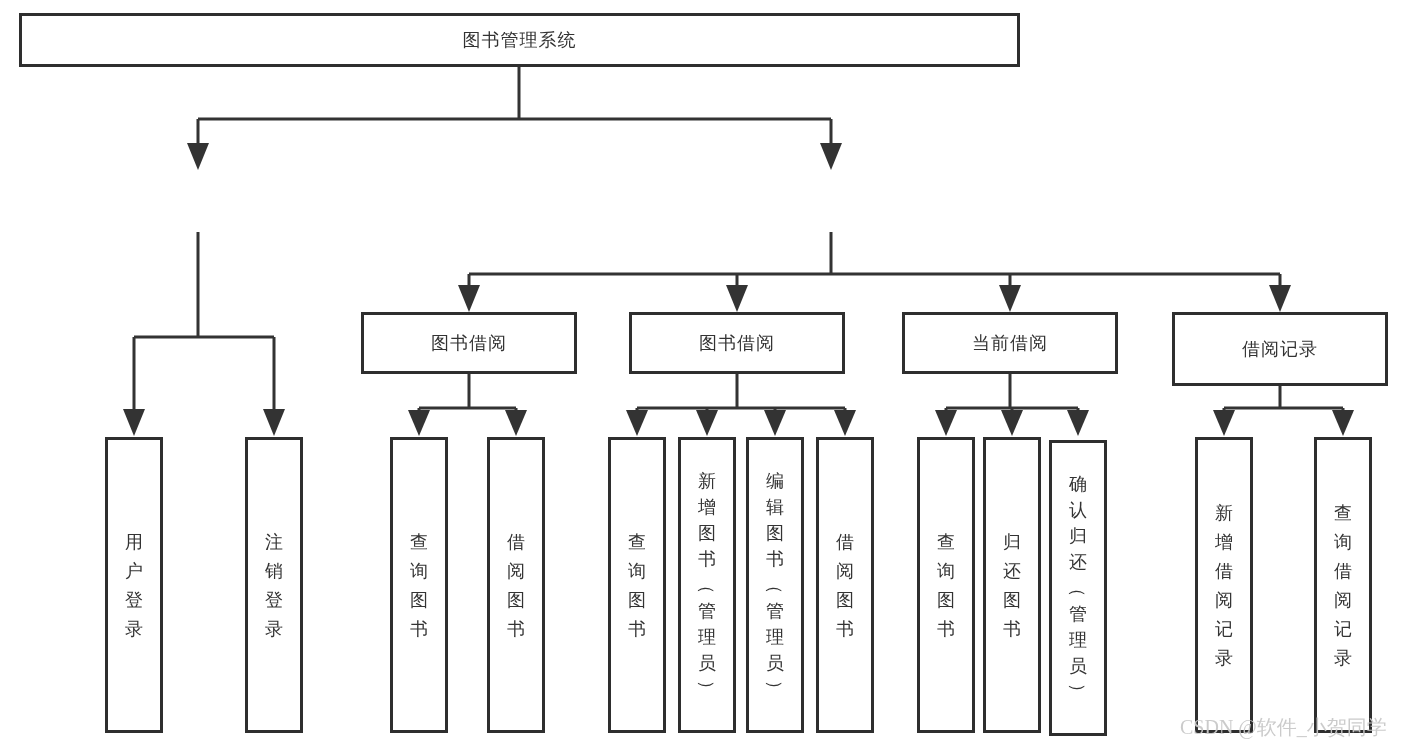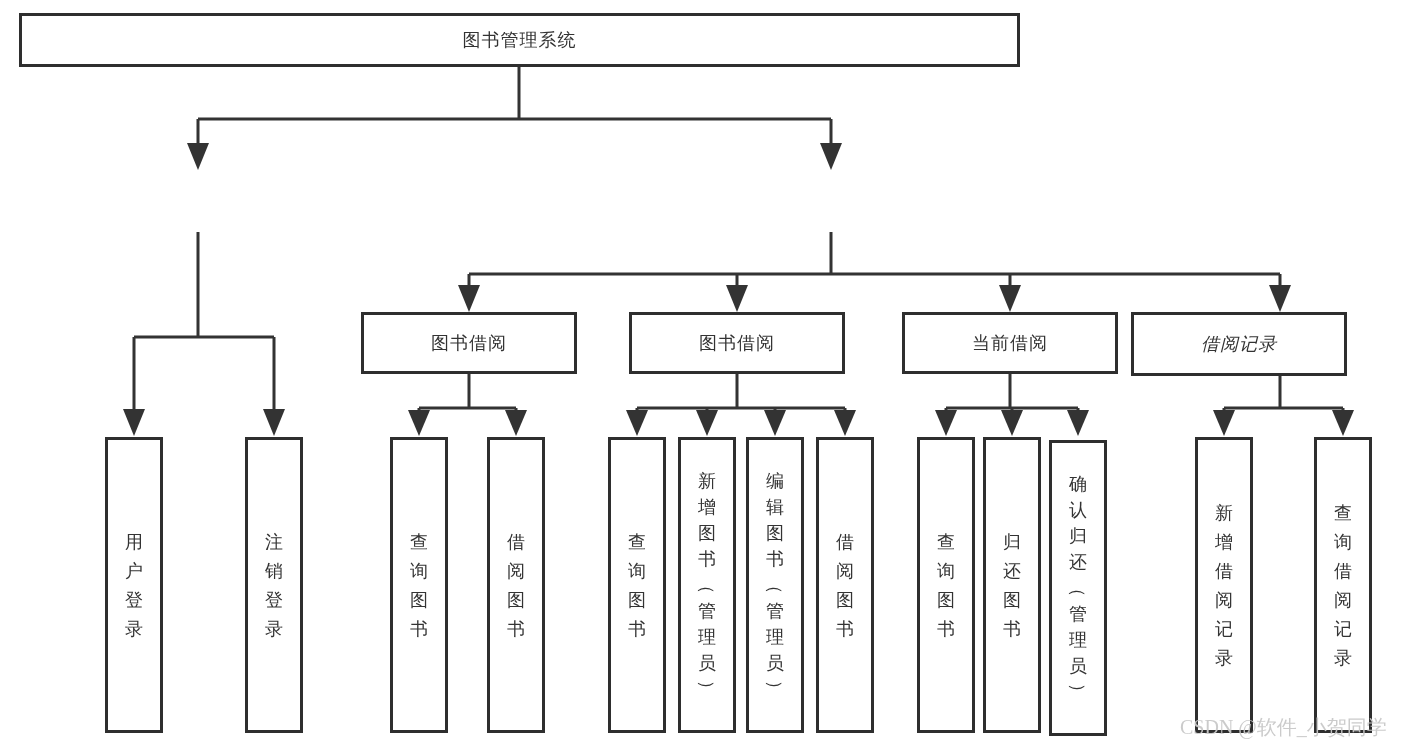--- a/index.html
+++ b/index.html
@@ -61,21 +61,21 @@
       <polygon points="1332,410 1354,410 1343,436"></polygon>
     </g>
   </svg>
 
   <div class="node" style="left:19px;top:13px;width:1001px;height:54px;">图书管理系统</div>
 
 
   <div class="node" style="left:361px;top:312px;width:216px;height:62px;">图书借阅</div>
   <div class="node" style="left:629px;top:312px;width:216px;height:62px;">图书借阅</div>
   <div class="node" style="left:902px;top:312px;width:216px;height:62px;">当前借阅</div>
-  <div class="node" style="left:1131px;top:312px;width:216px;height:64px;font-style:italic;">借阅记录</div>
+  <div class="node" style="left:1172px;top:312px;width:216px;height:74px;">借阅记录</div>
 
   <div class="node vbox" style="left:105px;top:437px;width:58px;height:296px;">
       <span class="vchar">用</span>
       <span class="vchar">户</span>
       <span class="vchar">登</span>
       <span class="vchar">录</span>
     </div>
   <div class="node vbox" style="left:245px;top:437px;width:58px;height:296px;">
       <span class="vchar">注</span>
       <span class="vchar">销</span>

